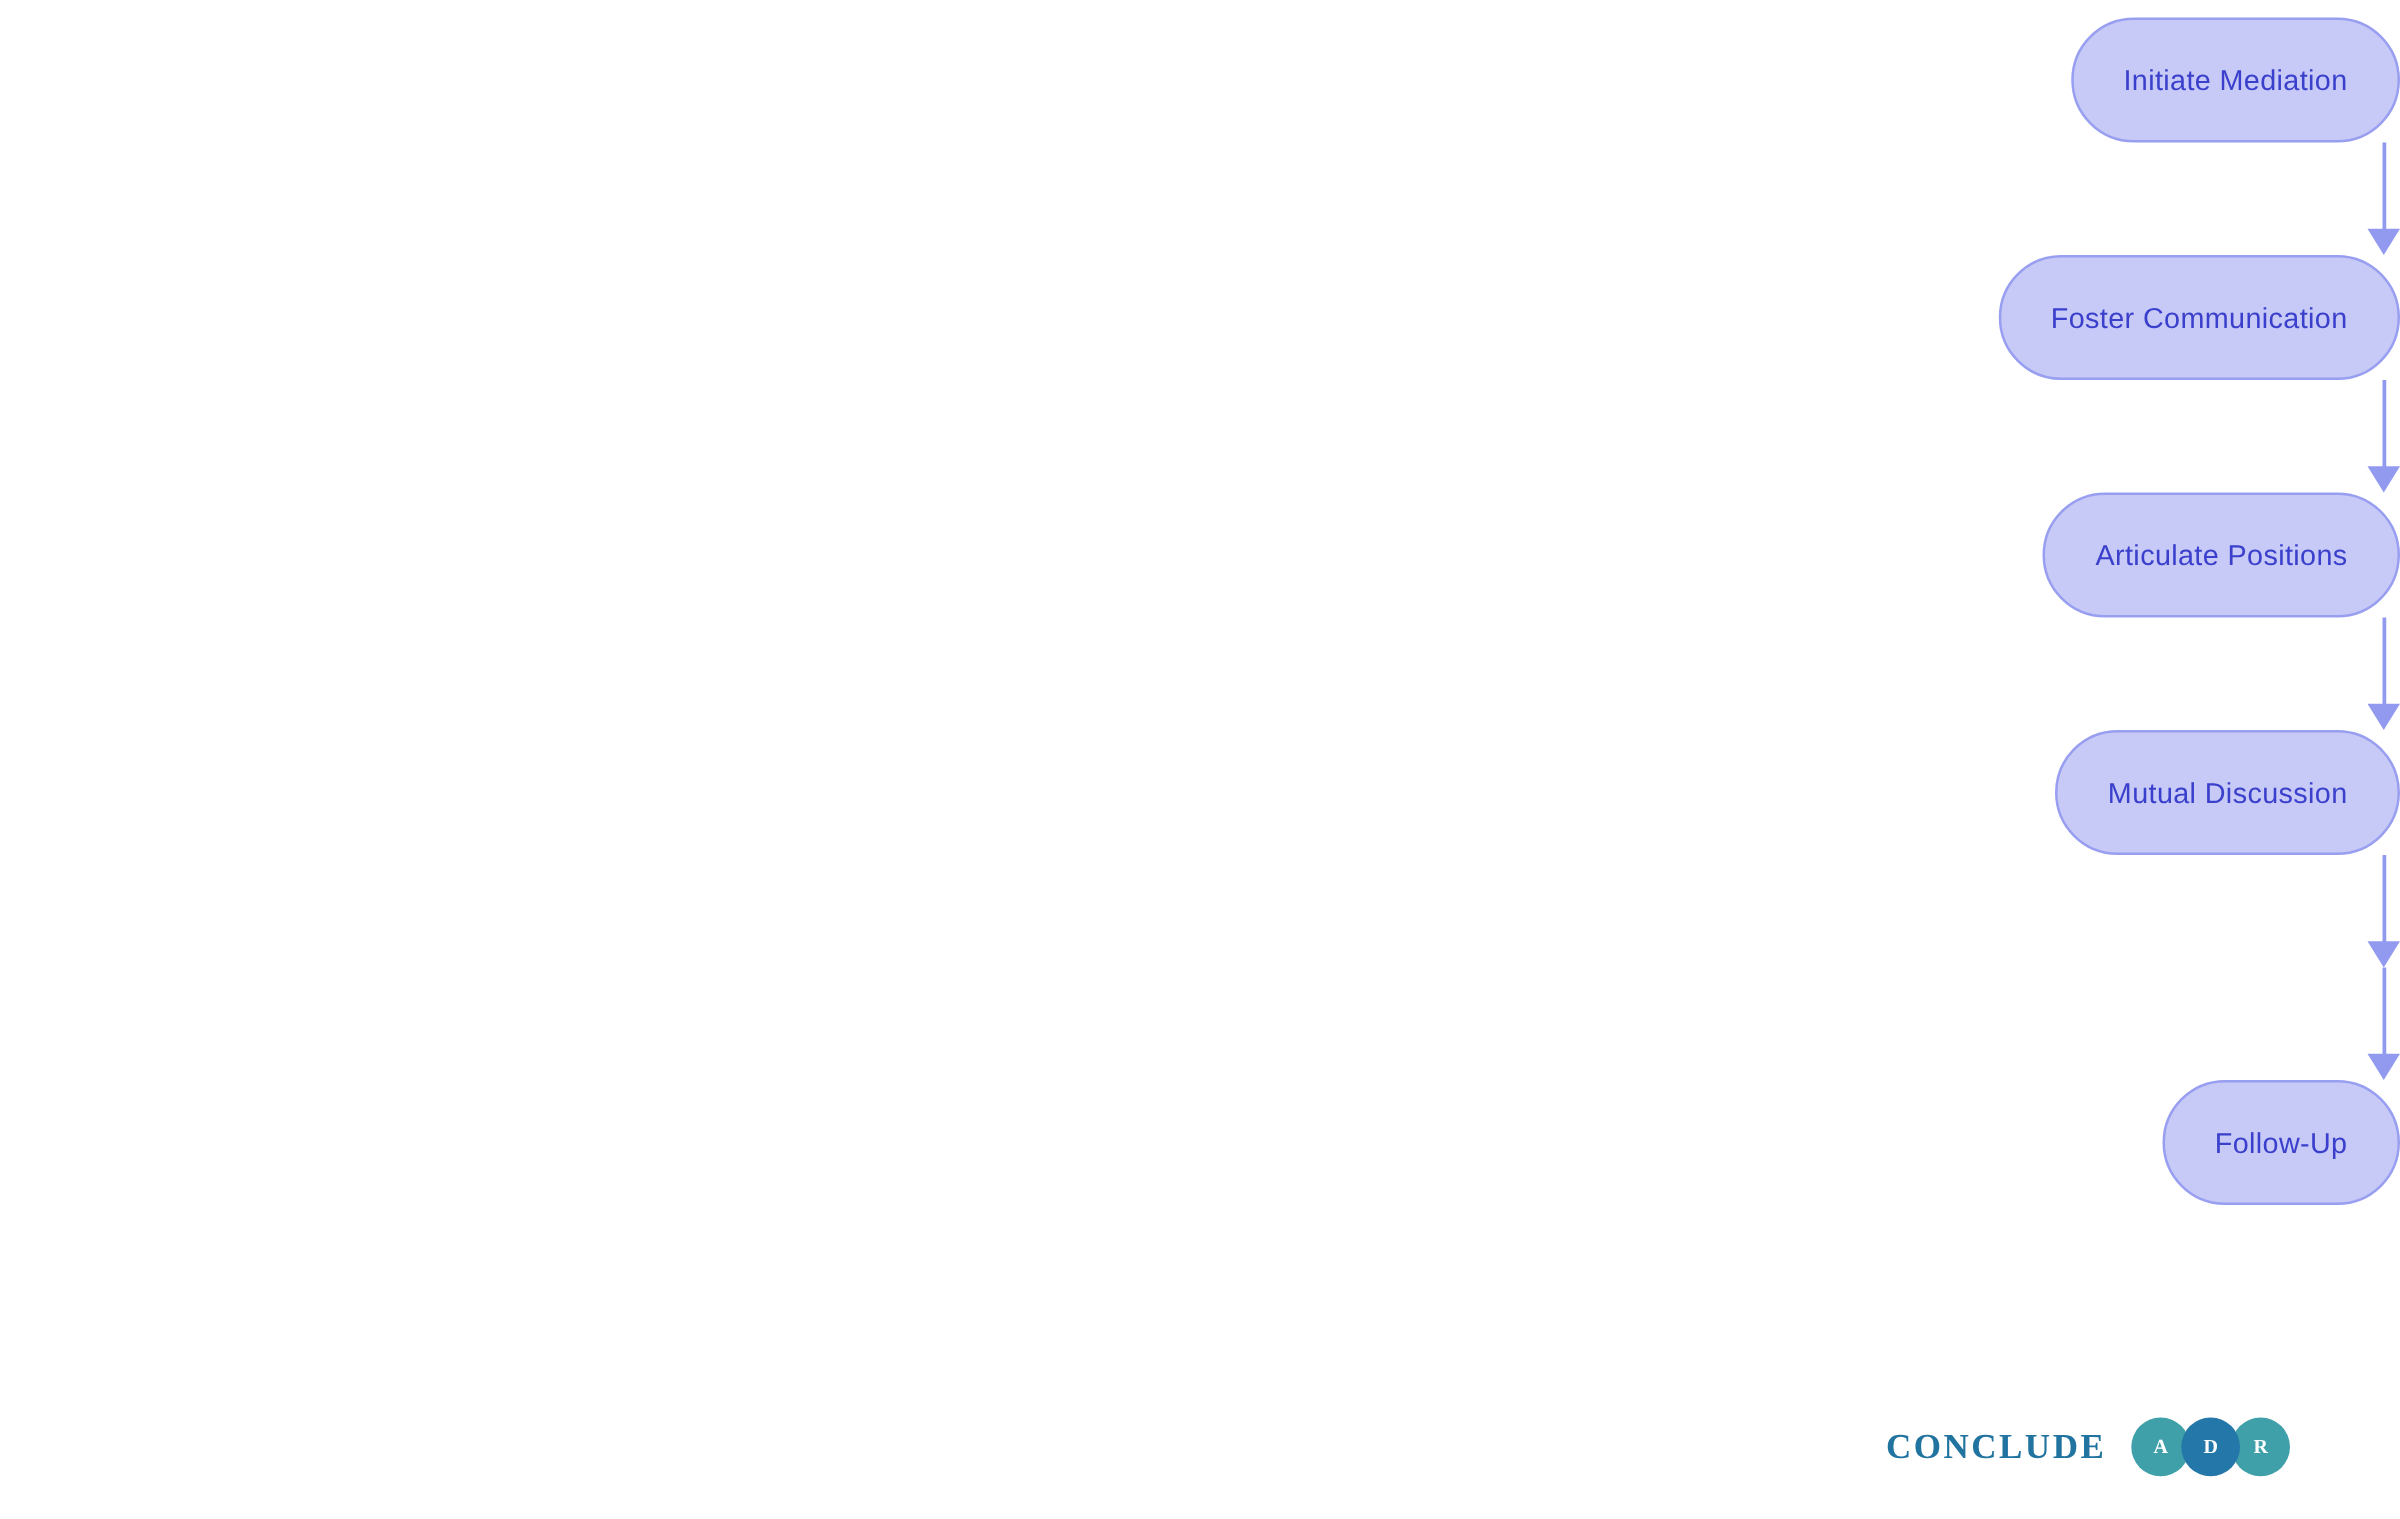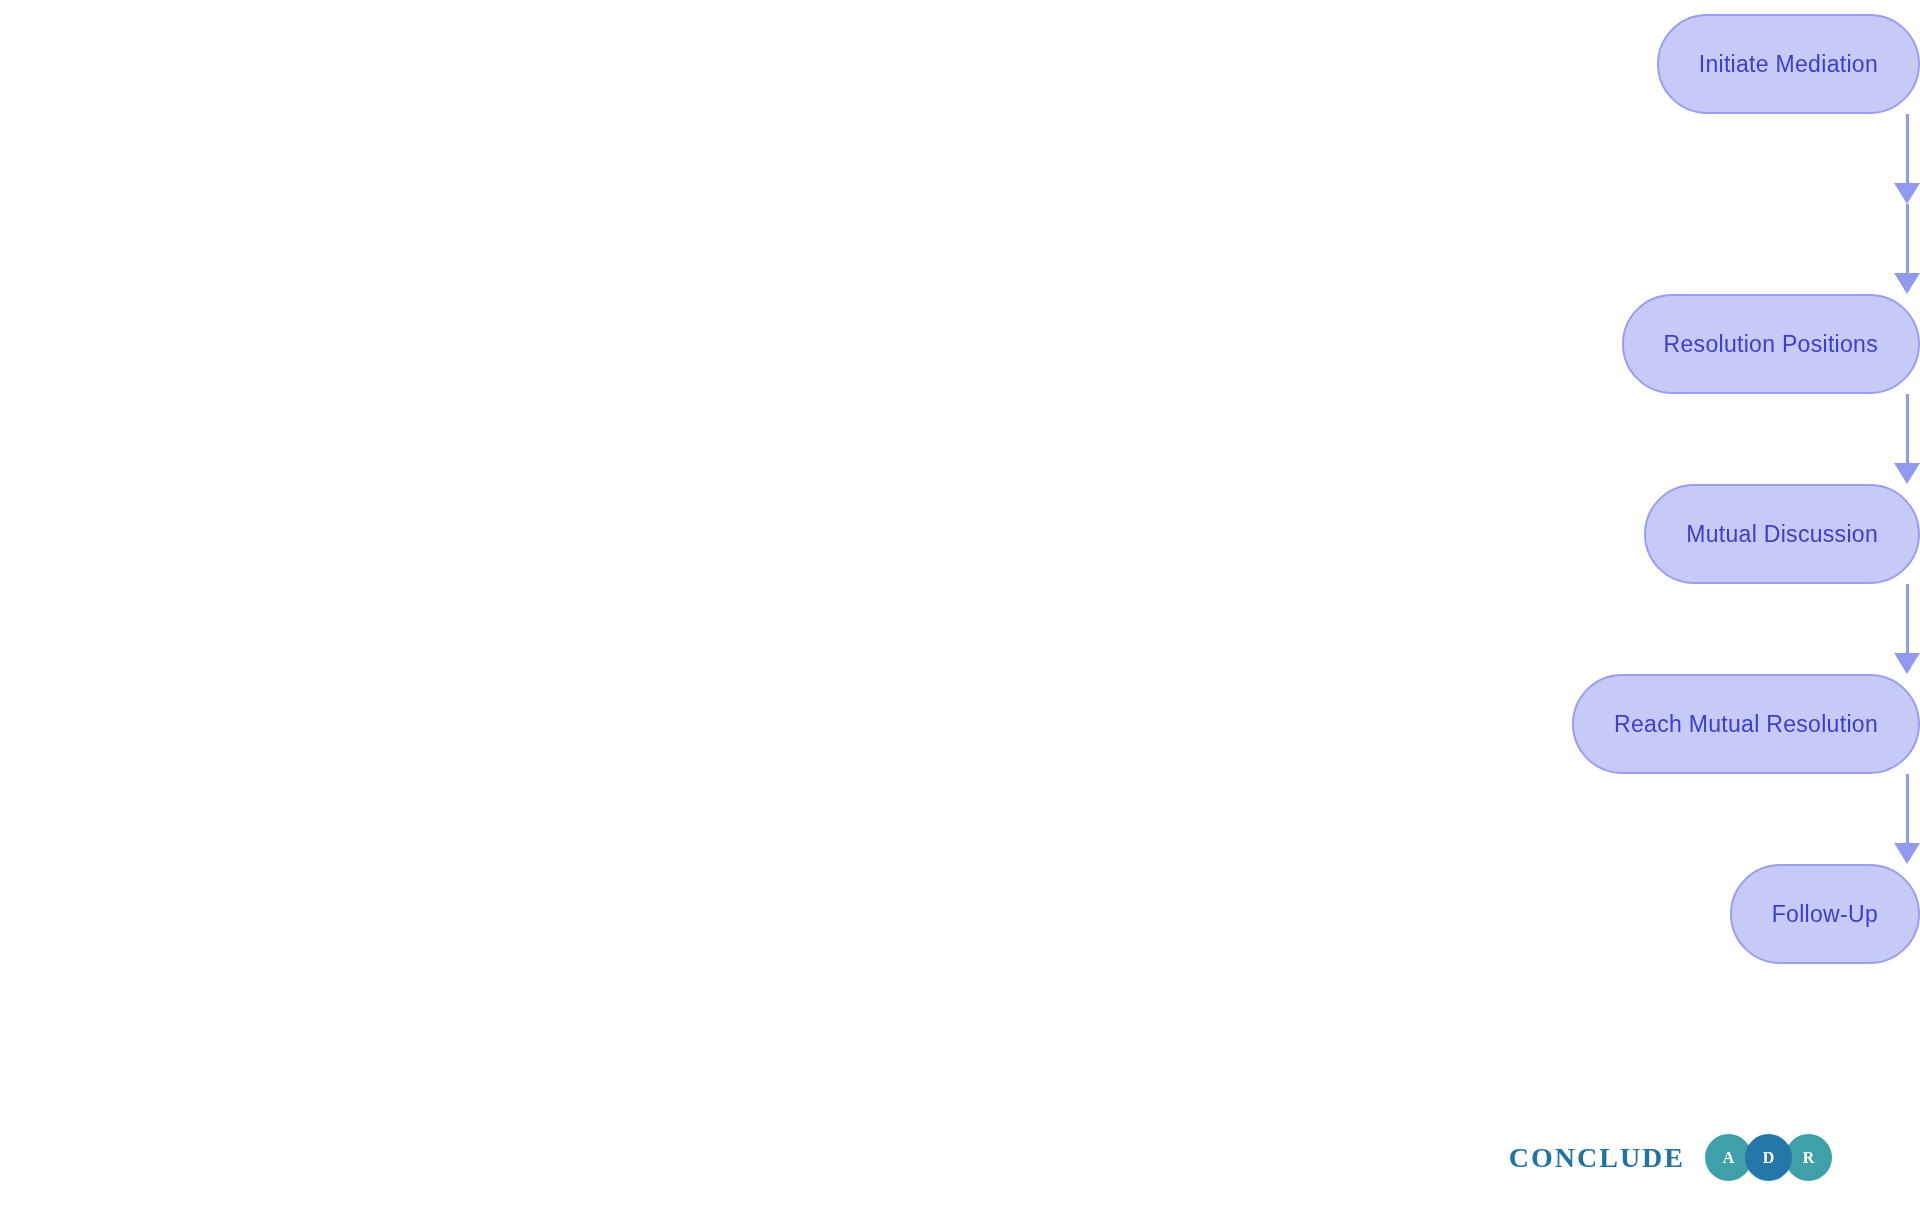--- a/index.html
+++ b/index.html
@@ -99,47 +99,47 @@
 <div class="flowchart">
   <div class="node">
     <span>Initiate Mediation</span>
   </div>
 
   <div class="arrow">
     <div class="line"></div>
     <div class="head"></div>
   </div>
 
+  <div class="node">
+    <span>Foster Communication</span>
+  </div>
 
   <div class="arrow">
     <div class="line"></div>
     <div class="head"></div>
   </div>
 
   <div class="node">
-    <span>Resolution Positions</span>
+    <span>Articulate Positions</span>
   </div>
 
   <div class="arrow">
     <div class="line"></div>
     <div class="head"></div>
   </div>
 
   <div class="node">
     <span>Mutual Discussion</span>
   </div>
 
   <div class="arrow">
     <div class="line"></div>
     <div class="head"></div>
   </div>
 
-  <div class="node">
-    <span>Reach Mutual Resolution</span>
-  </div>
 
   <div class="arrow">
     <div class="line"></div>
     <div class="head"></div>
   </div>
 
   <div class="node">
     <span>Follow-Up</span>
   </div>
 </div>

